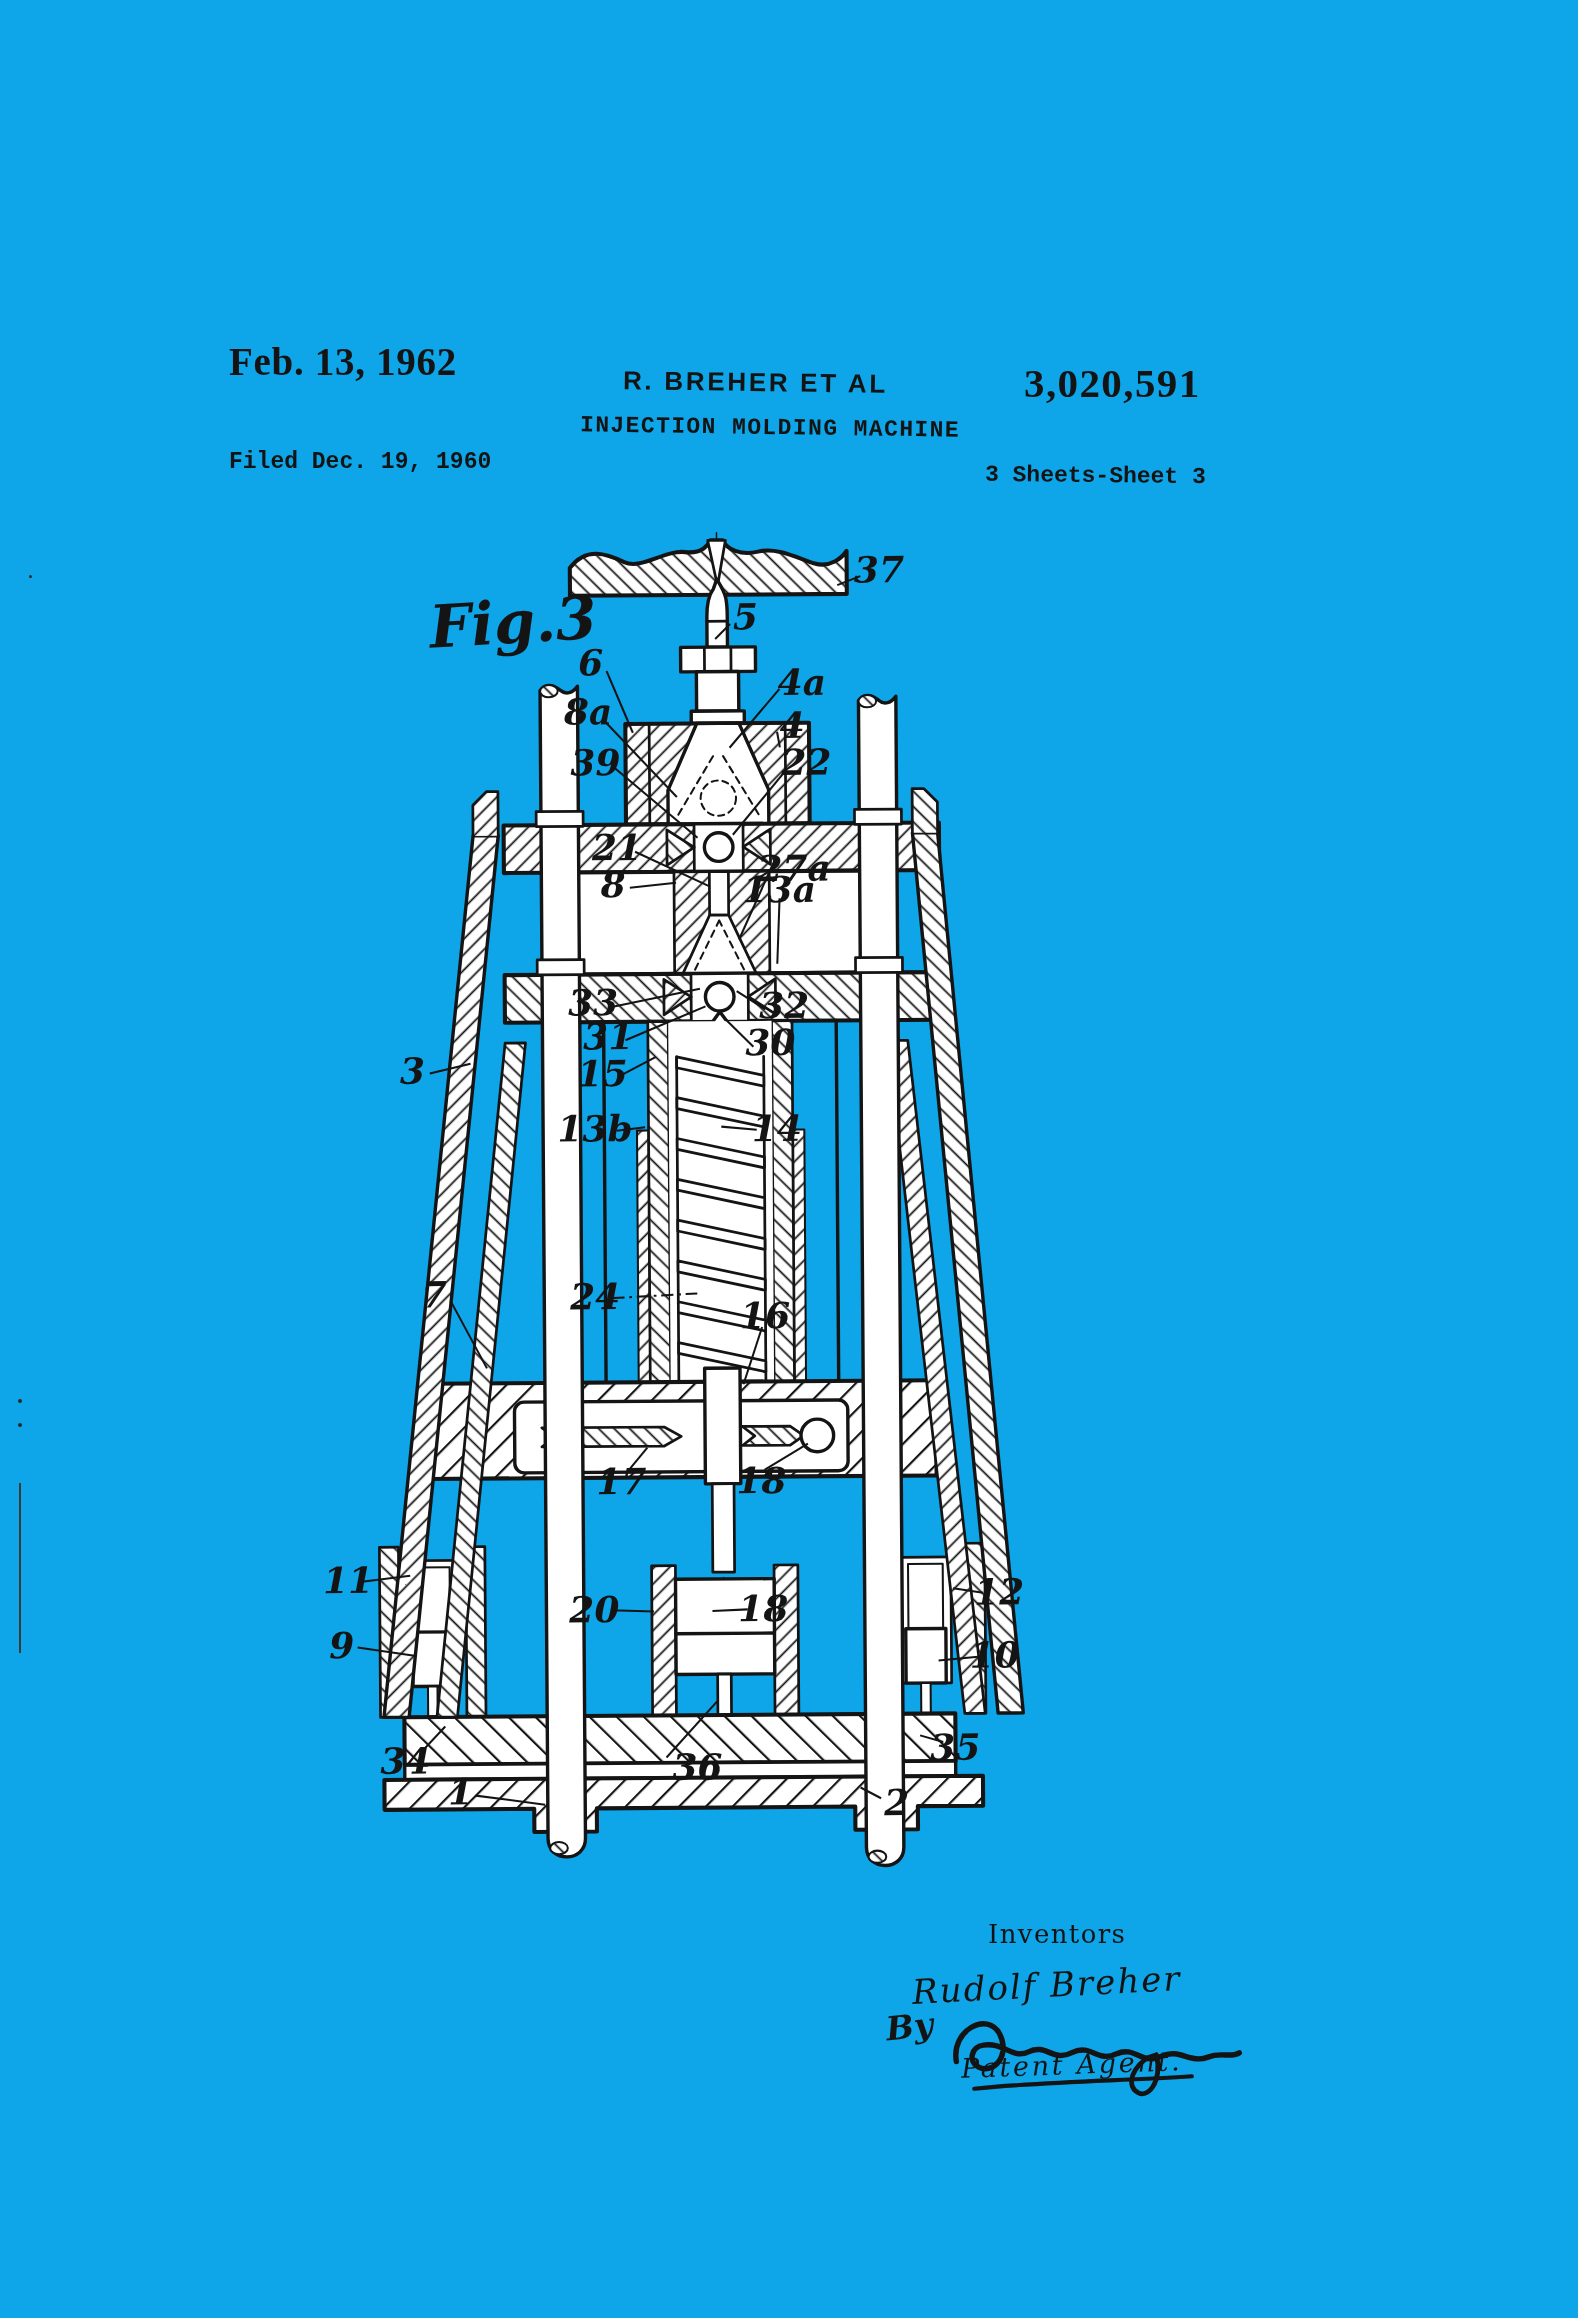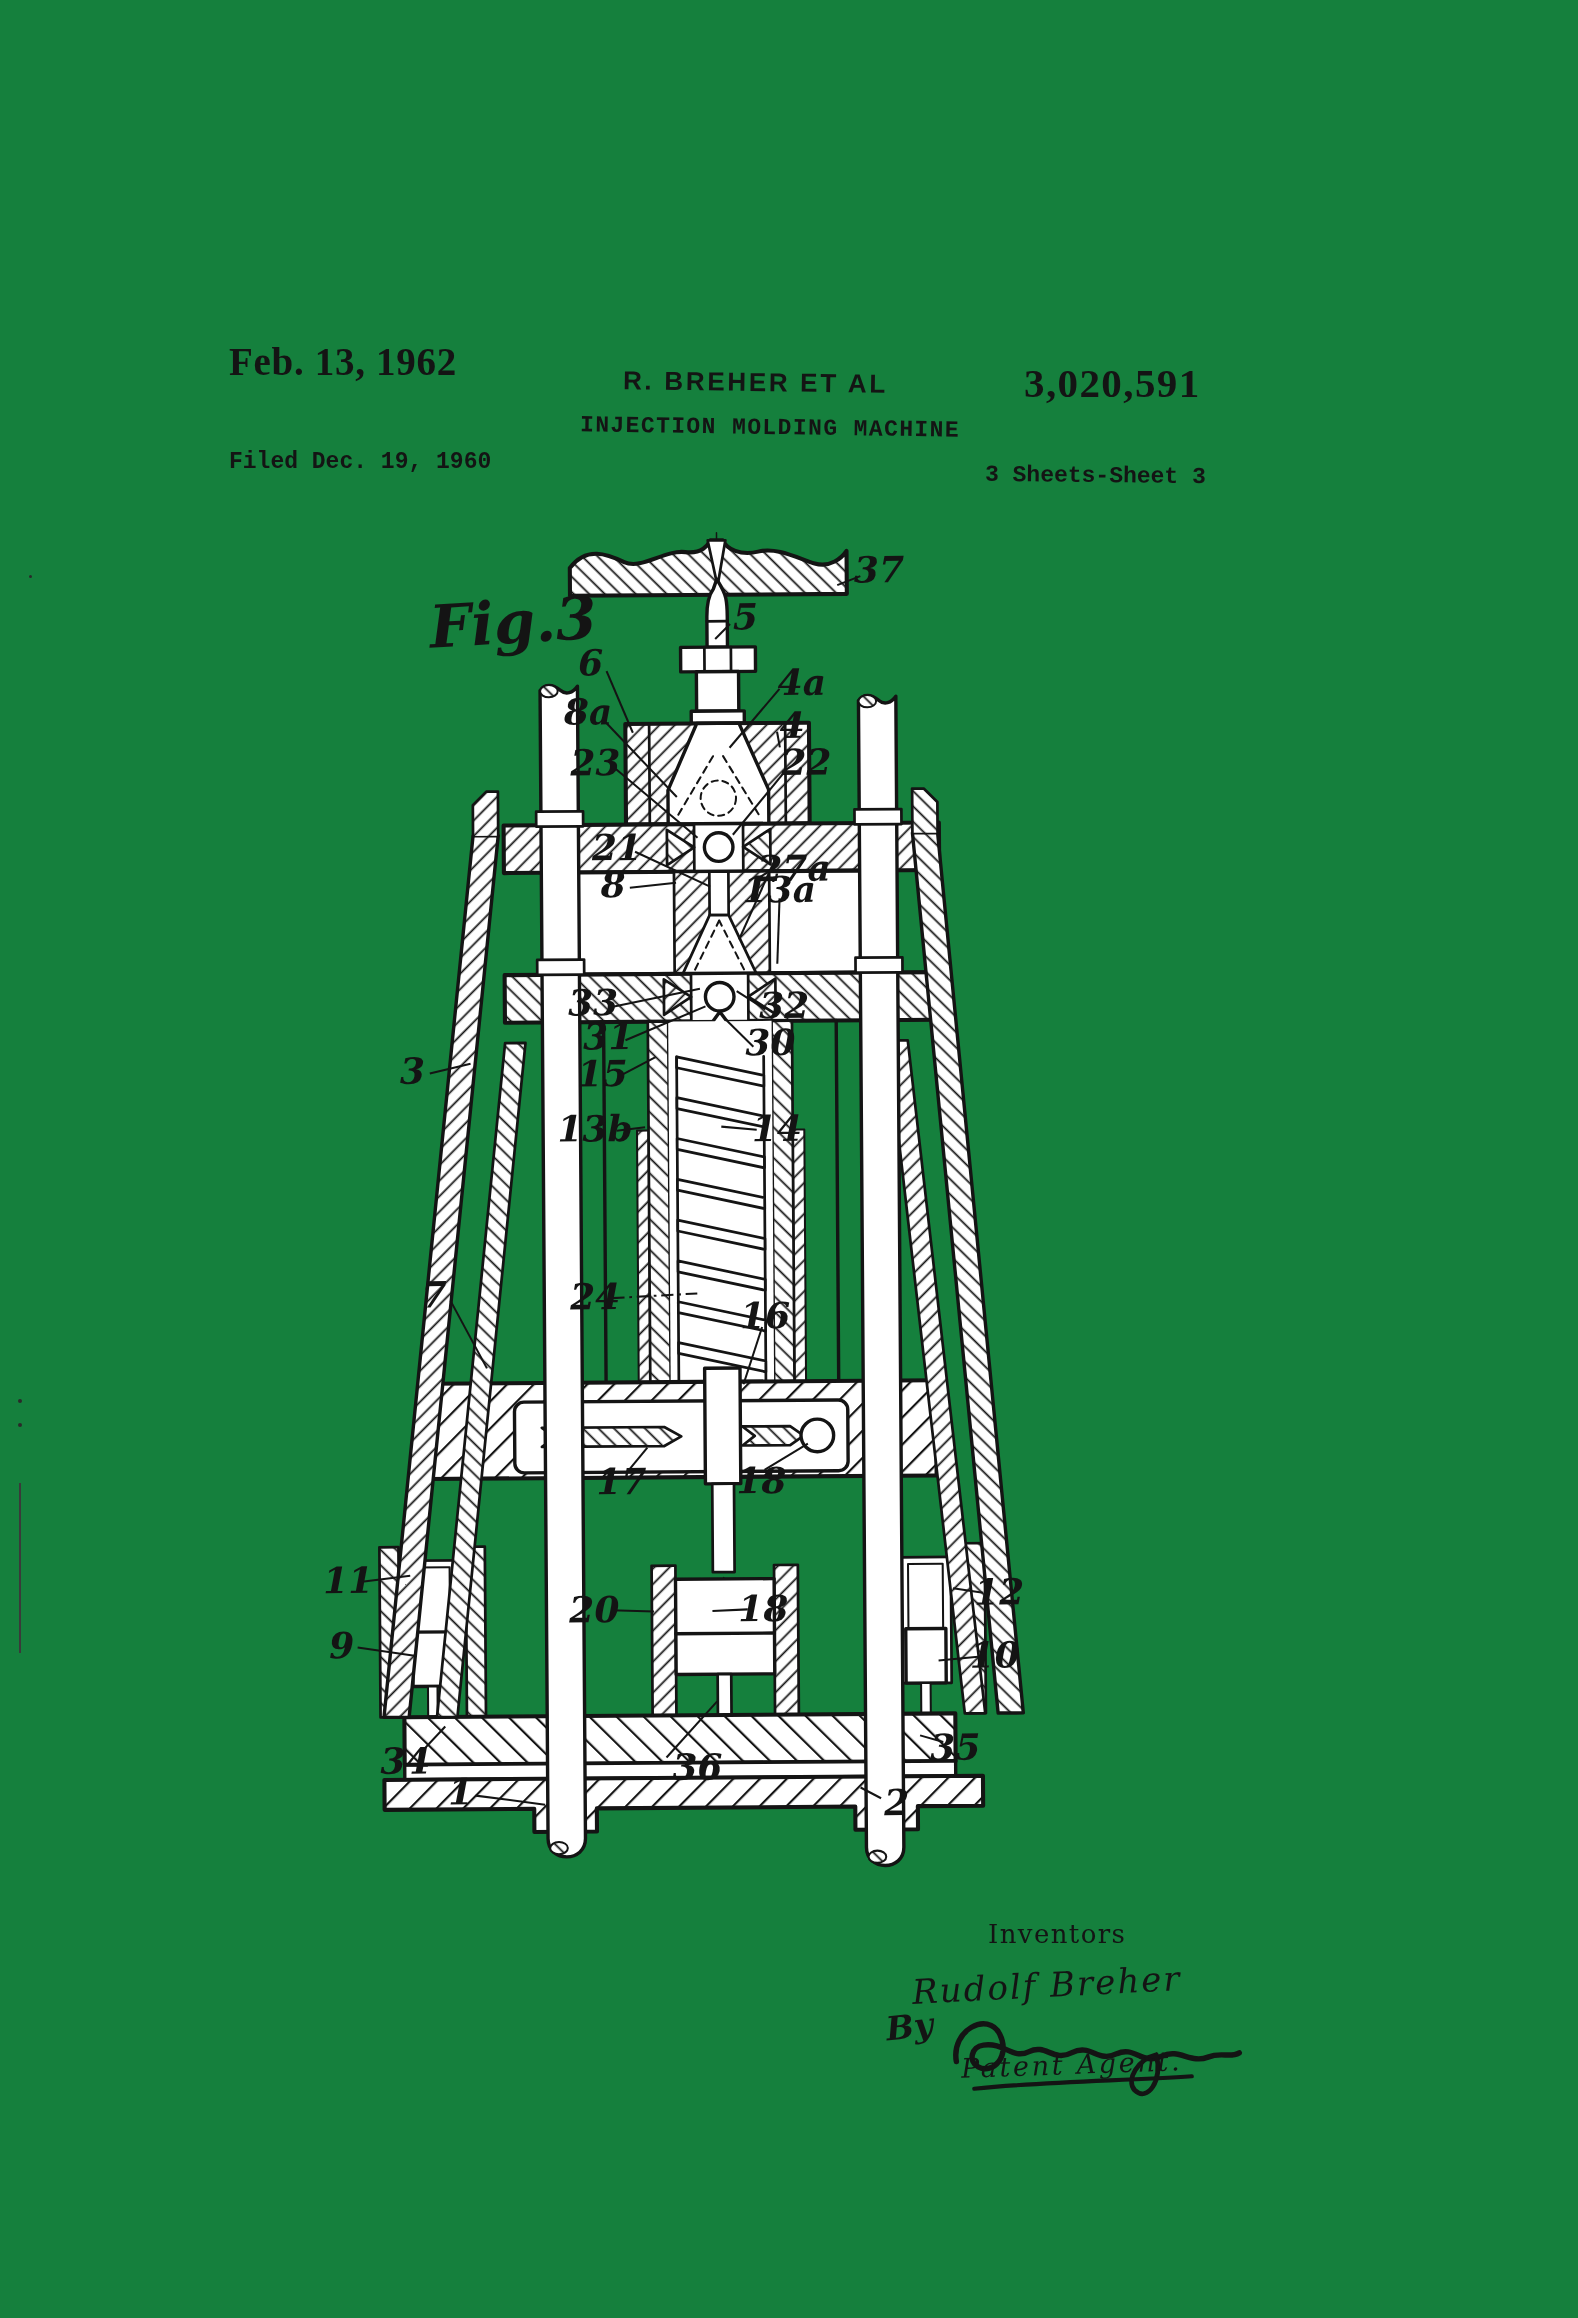--- a/index.html
+++ b/index.html
@@ -1,16 +1,16 @@
 <!DOCTYPE html>
 <html style="font-size:11px"><head>
 <meta charset="utf-8">
 <style>
   html,body{margin:0;padding:0;background:#e8e8e8;}
-  .page{position:relative;width:1578px;height:2319px;background:#15803d;overflow:hidden;
+  .page{position:relative;width:1578px;height:2319px;background:#0ea5e9;overflow:hidden;
         font-family:"Liberation Serif",serif;color:#141414;}
   .abs{position:absolute;white-space:nowrap;}
   .date{left:229px;top:339px;font-size:39px;font-weight:bold;letter-spacing:0.7px;}
   .pnum{left:1024px;top:359px;font-size:41px;font-weight:bold;letter-spacing:1.4px;}
   .inv-line{left:623px;top:367px;font-size:26px;font-weight:700;letter-spacing:2.7px;
             font-family:"Liberation Sans",sans-serif;transform:rotate(0.8deg);}
   .title{left:580px;top:415px;font-size:23px;letter-spacing:1.4px;font-weight:600;
          font-family:"Liberation Mono",monospace;transform:rotate(0.8deg);}
   .filed{left:229px;top:449px;font-size:23px;font-weight:600;font-family:"Liberation Mono",monospace;}
   .sheets{left:985px;top:463px;font-size:23px;font-weight:600;font-family:"Liberation Mono",monospace;transform:rotate(0.6deg);}
@@ -226,21 +226,21 @@
       </g>
     </svg>
 
     <div id="labels">
         <span class="part-label" style="left: 884px; top: 570px;">37</span>
         <span class="part-label" style="left: 750px; top: 616px;">5</span>
         <span class="part-label" style="left: 595px; top: 661px;">6</span>
         <span class="part-label" style="left: 806px; top: 682px;">4a</span>
         <span class="part-label" style="left: 592px; top: 710px;">8a</span>
         <span class="part-label" style="left: 796px; top: 725px;">4</span>
-        <span class="part-label" style="left: 599px; top: 761px;">23</span>
+        <span class="part-label" style="left: 599px; top: 761px;">39</span>
         <span class="part-label" style="left: 810px; top: 762px;">22</span>
         <span class="part-label" style="left: 620px; top: 846px;">21</span>
         <span class="part-label" style="left: 797px; top: 852px; margin-top: 16px;">27a</span>
         <span class="part-label" style="left: 616px; top: 883px;">8</span>
         <span class="part-label" style="left: 782px; top: 889px;">13a</span>
         <span class="part-label" style="left: 595px; top: 1001px;">33</span>
         <span class="part-label" style="left: 786px; top: 1005px;">32</span>
         <span class="part-label" style="left: 610px; top: 1035px;">31</span>
         <span class="part-label" style="left: 772px; top: 1042px;">30</span>
         <span class="part-label" style="left: 604px; top: 1072px;">15</span>

